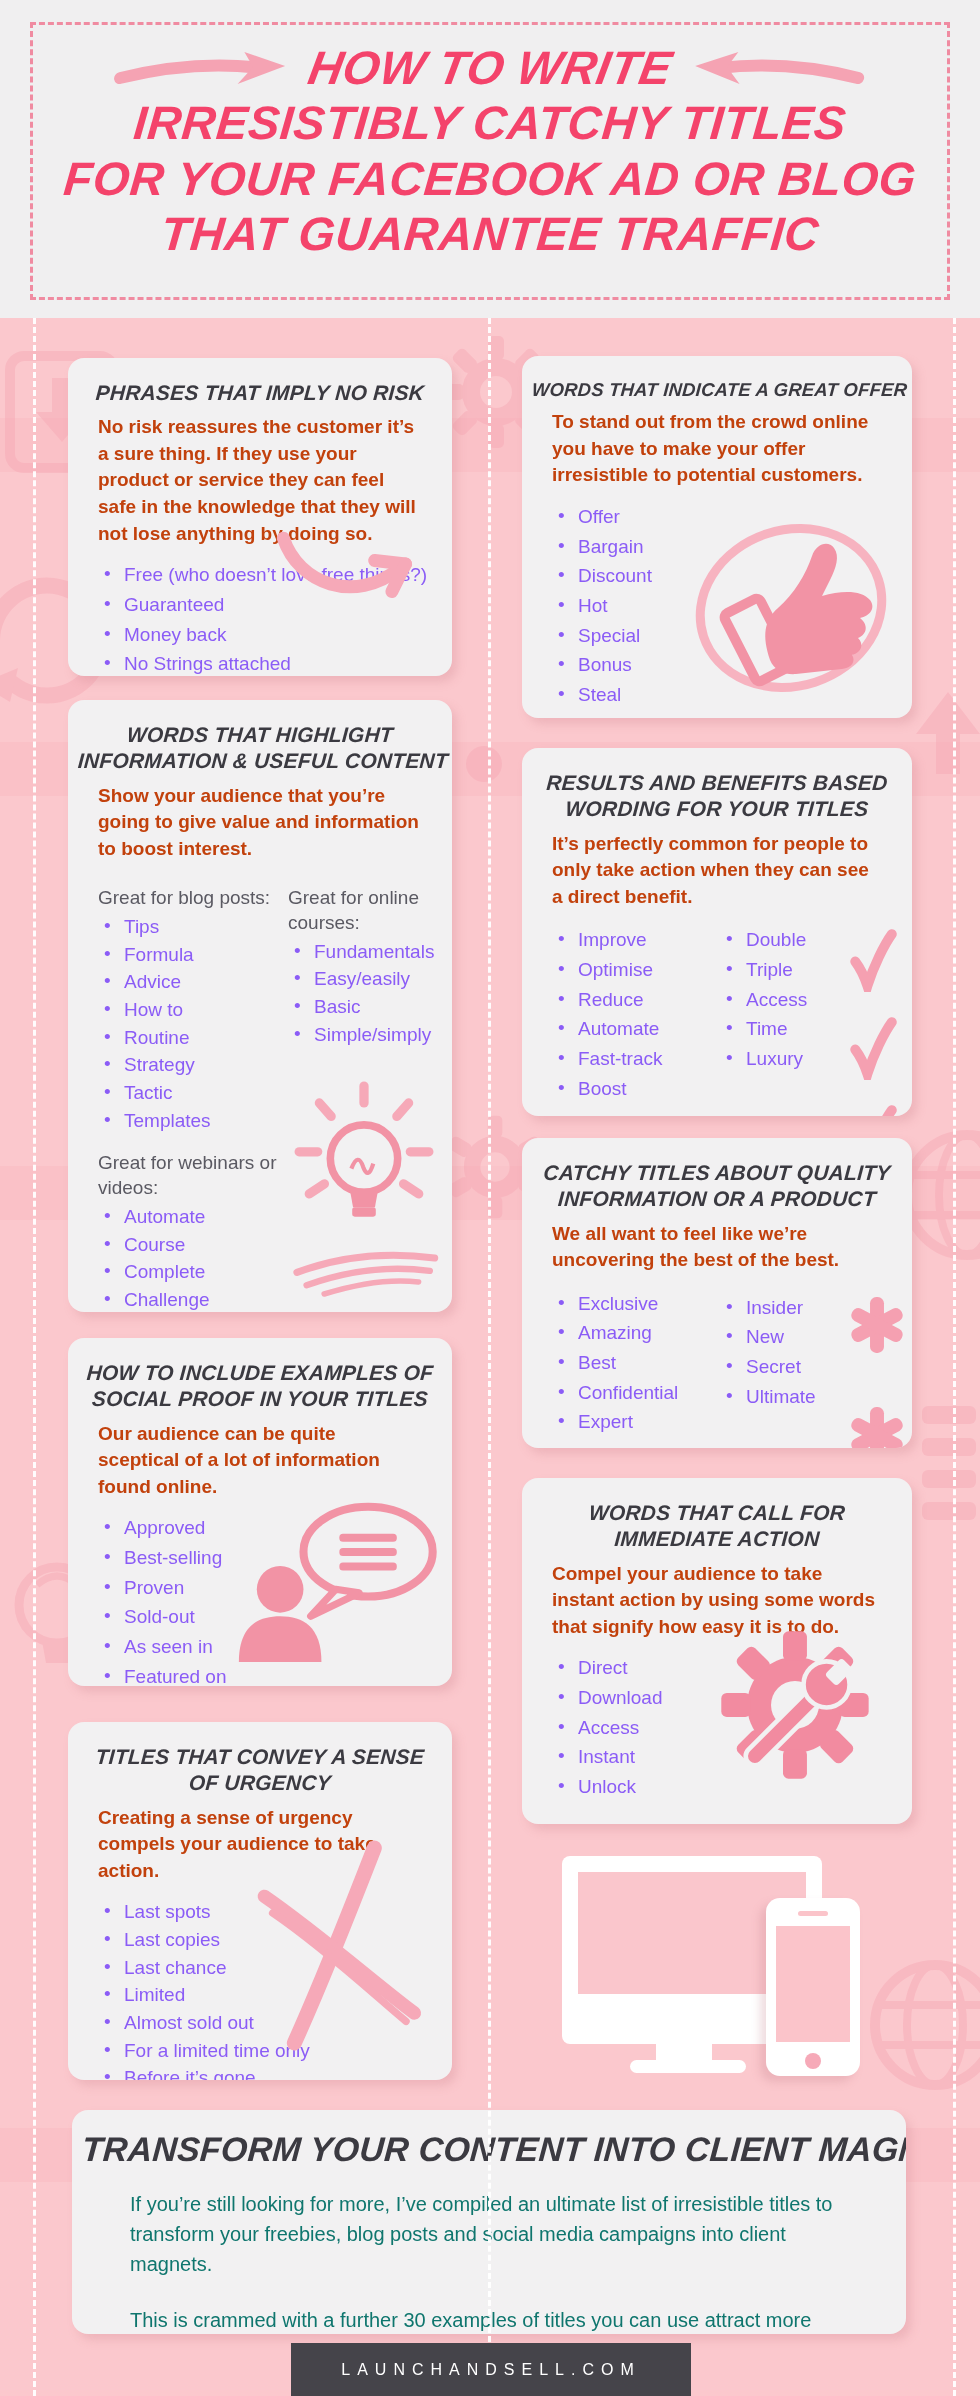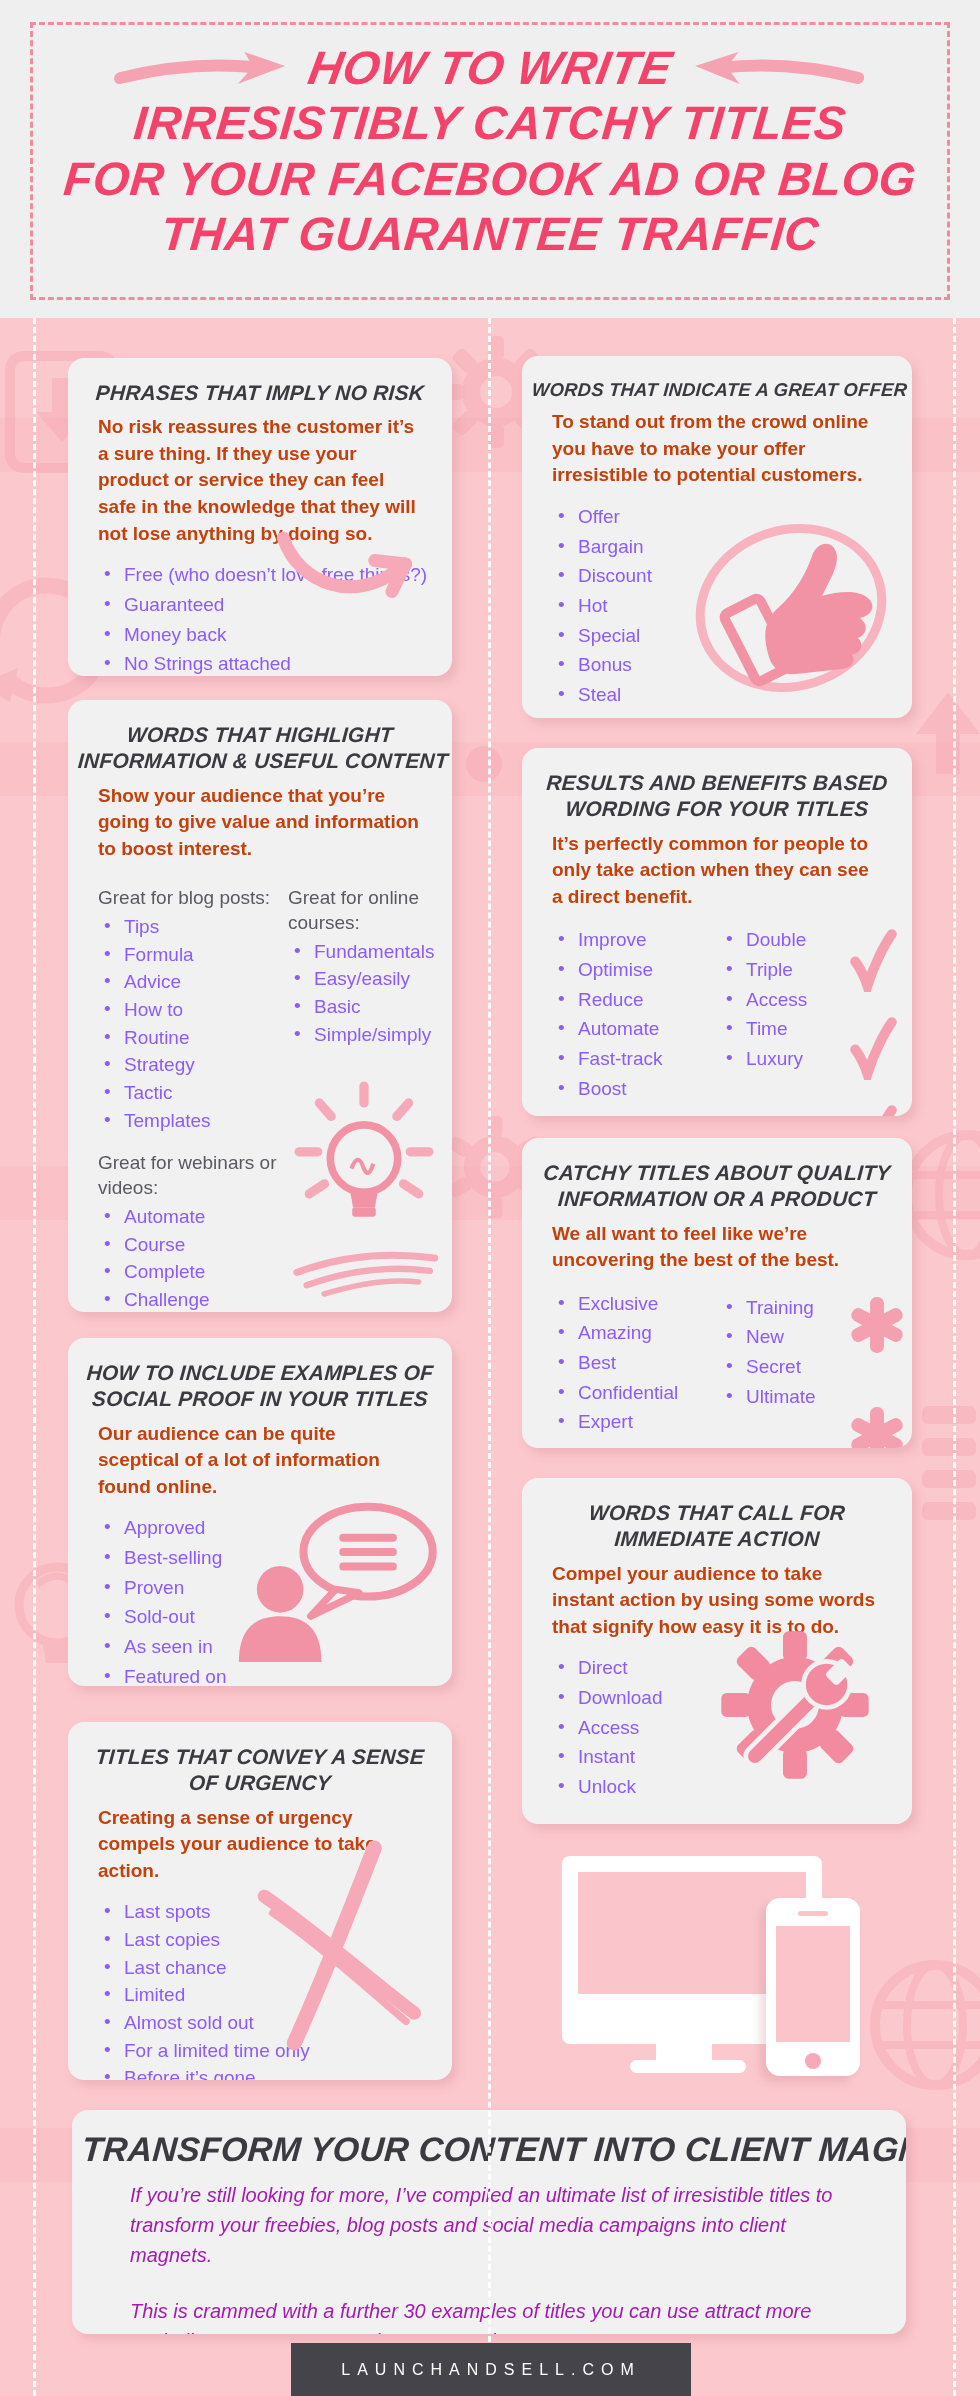--- a/index.html
+++ b/index.html
@@ -54,21 +54,21 @@
   .stand-base{position:absolute;left:630px;top:2060px;width:116px;height:13px;background:#fff;border-radius:7px;z-index:2;}
   .phone{position:absolute;left:766px;top:1898px;width:94px;height:178px;background:#fff;border-radius:14px;z-index:3;
     box-shadow:-6px 6px 8px rgba(190,120,130,.25);}
   .phone .pscreen{position:absolute;left:10px;top:28px;width:74px;height:116px;background:#fbc4ca;}
   .phone .speaker{position:absolute;left:32px;top:13px;width:30px;height:5px;border-radius:3px;background:#fbc4ca;}
   .phone .homebtn{position:absolute;left:50%;margin-left:-8px;bottom:7px;width:16px;height:16px;border-radius:50%;background:#f6a9b8;}
 
   
   #bottom-card{left:72px;top:2110px;width:834px;height:224px;}
   #bottom-card .card-title{font-size:34px;margin-top:18px;}
-  #bottom-card p{margin:9px 58px 0;color:#a21caf;font-size:20px;line-height:1.5;font-style:italic;}
+  #bottom-card p{margin:18px 58px 0;color:#0f766e;font-size:20px;line-height:1.5;}
   #bottom-card p + p{margin-top:26px;}
 
   .footer-bar{position:absolute;left:291px;top:2343px;width:400px;height:53px;background:#45444a;z-index:6;
     display:flex;align-items:center;justify-content:center;}
   .footer-bar span{color:#ffffff;font-size:16px;letter-spacing:7px;}
 </style>
 </head>
 <body>
 
 <div class="page">
@@ -318,21 +318,21 @@
     <p class="card-body">We all want to feel like we’re uncovering the best of the best.</p>
     <div class="three-col">
       <ul class="blist c1">
           <li>Exclusive</li>
           <li>Amazing</li>
           <li>Best</li>
           <li>Confidential</li>
           <li>Expert</li>
         </ul>
       <ul class="blist c2" style="padding-top:4px">
-          <li>Training</li>
+          <li>Insider</li>
           <li>New</li>
           <li>Secret</li>
           <li>Ultimate</li>
         </ul>
       <div class="iconcol" style="gap:48px;padding-right:4px;padding-top:2px">
         <svg width="62" height="62" viewBox="-40 -40 80 80">
           <g fill="#f5a0b1">
             <rect x="-9" y="-36" width="18" height="72" rx="8"></rect>
             <rect x="-9" y="-36" width="18" height="72" rx="8" transform="rotate(62)"></rect>
             <rect x="-9" y="-36" width="18" height="72" rx="8" transform="rotate(118)"></rect>

